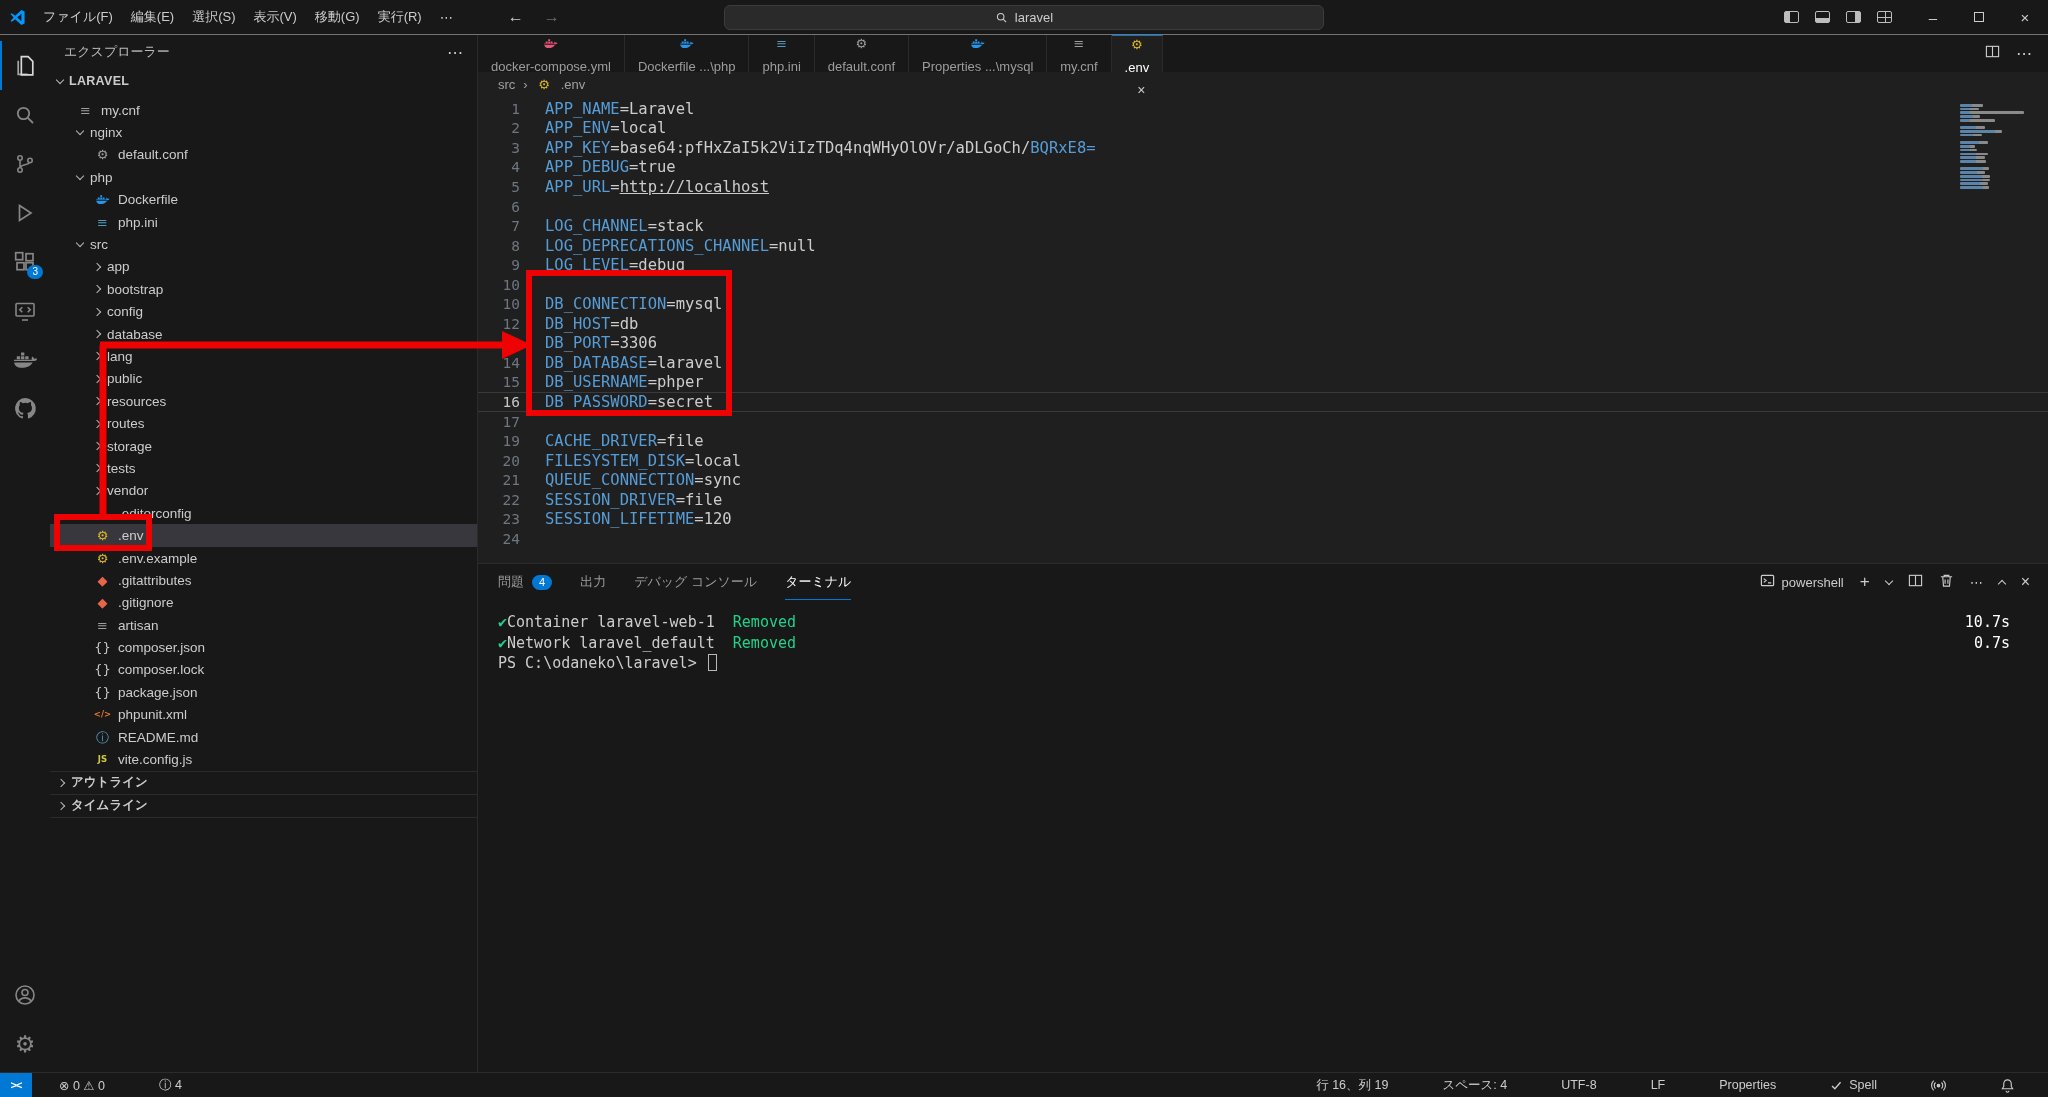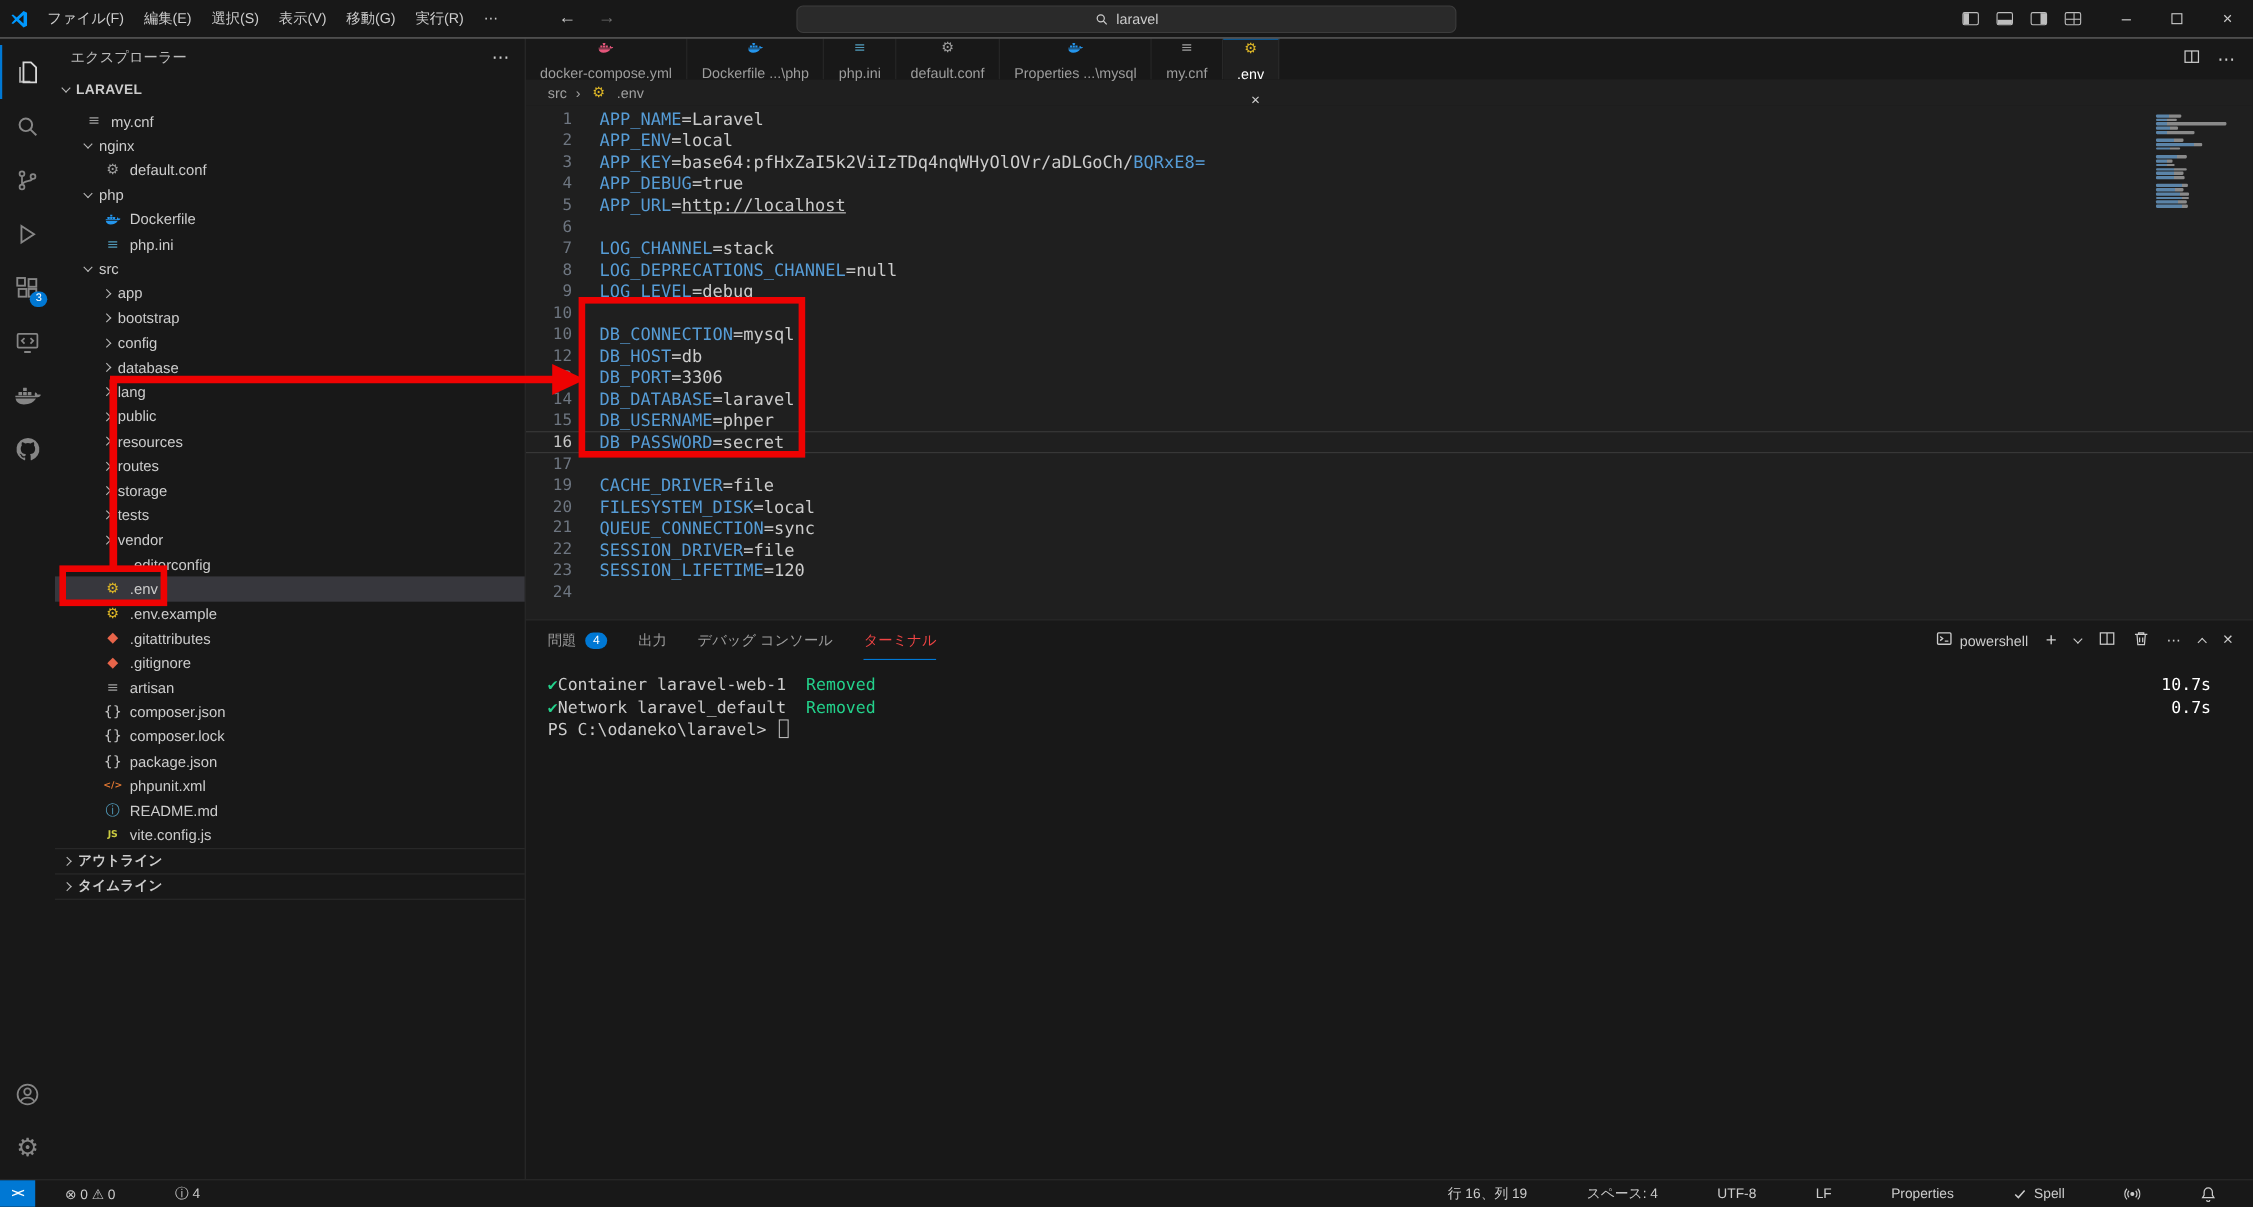--- a/index.html
+++ b/index.html
@@ -85,21 +85,21 @@
   .c-p{color:#cccccc;}
   .c-u{color:#cccccc;text-decoration:underline;}
   .minimap{position:absolute;top:8px;right:16px;width:72px;z-index:2;}
   .mm-bar{height:2.6px;margin-bottom:1.15px;border-radius:1px;}
 
   
   .panel{position:absolute;left:478px;top:563px;right:0;height:509px;background:#181818;
     border-top:1px solid #2b2b2b;z-index:2;}
   .panel-tabs{height:36px;display:flex;align-items:stretch;padding-left:20px;gap:28px;font-size:13px;color:#9d9d9d;}
   .ptab{display:flex;align-items:center;gap:8px;}
-  .ptab.active{color:#ef4444;border-bottom:1px solid #0078d4;}
+  .ptab.active{color:#ffffff;border-bottom:1px solid #0078d4;}
   .pbadge{background:#0078d4;color:#ffffff;border-radius:10px;font-size:11px;padding:2px 7px;line-height:1;}
   .panel-actions{margin-left:auto;display:flex;align-items:center;gap:16px;padding-right:18px;color:#cccccc;font-size:13px;}
   .pa-shell{display:flex;align-items:center;gap:7px;}
   .chev-s{width:6px;height:6px;border-right:1.3px solid #cccccc;border-bottom:1.3px solid #cccccc;display:inline-block;}
   .chev-s.down{transform:rotate(45deg);margin-top:-3px;}
   .chev-s.up{transform:rotate(-135deg);margin-top:3px;}
   .term{padding:13px 0 0 20px;font-family:"DejaVu Sans Mono","Liberation Mono",monospace;font-size:15px;}
   .tline{height:20.5px;position:relative;white-space:pre;}
   .t-g{color:#23d18b;}
   .t-p{color:#cccccc;}

